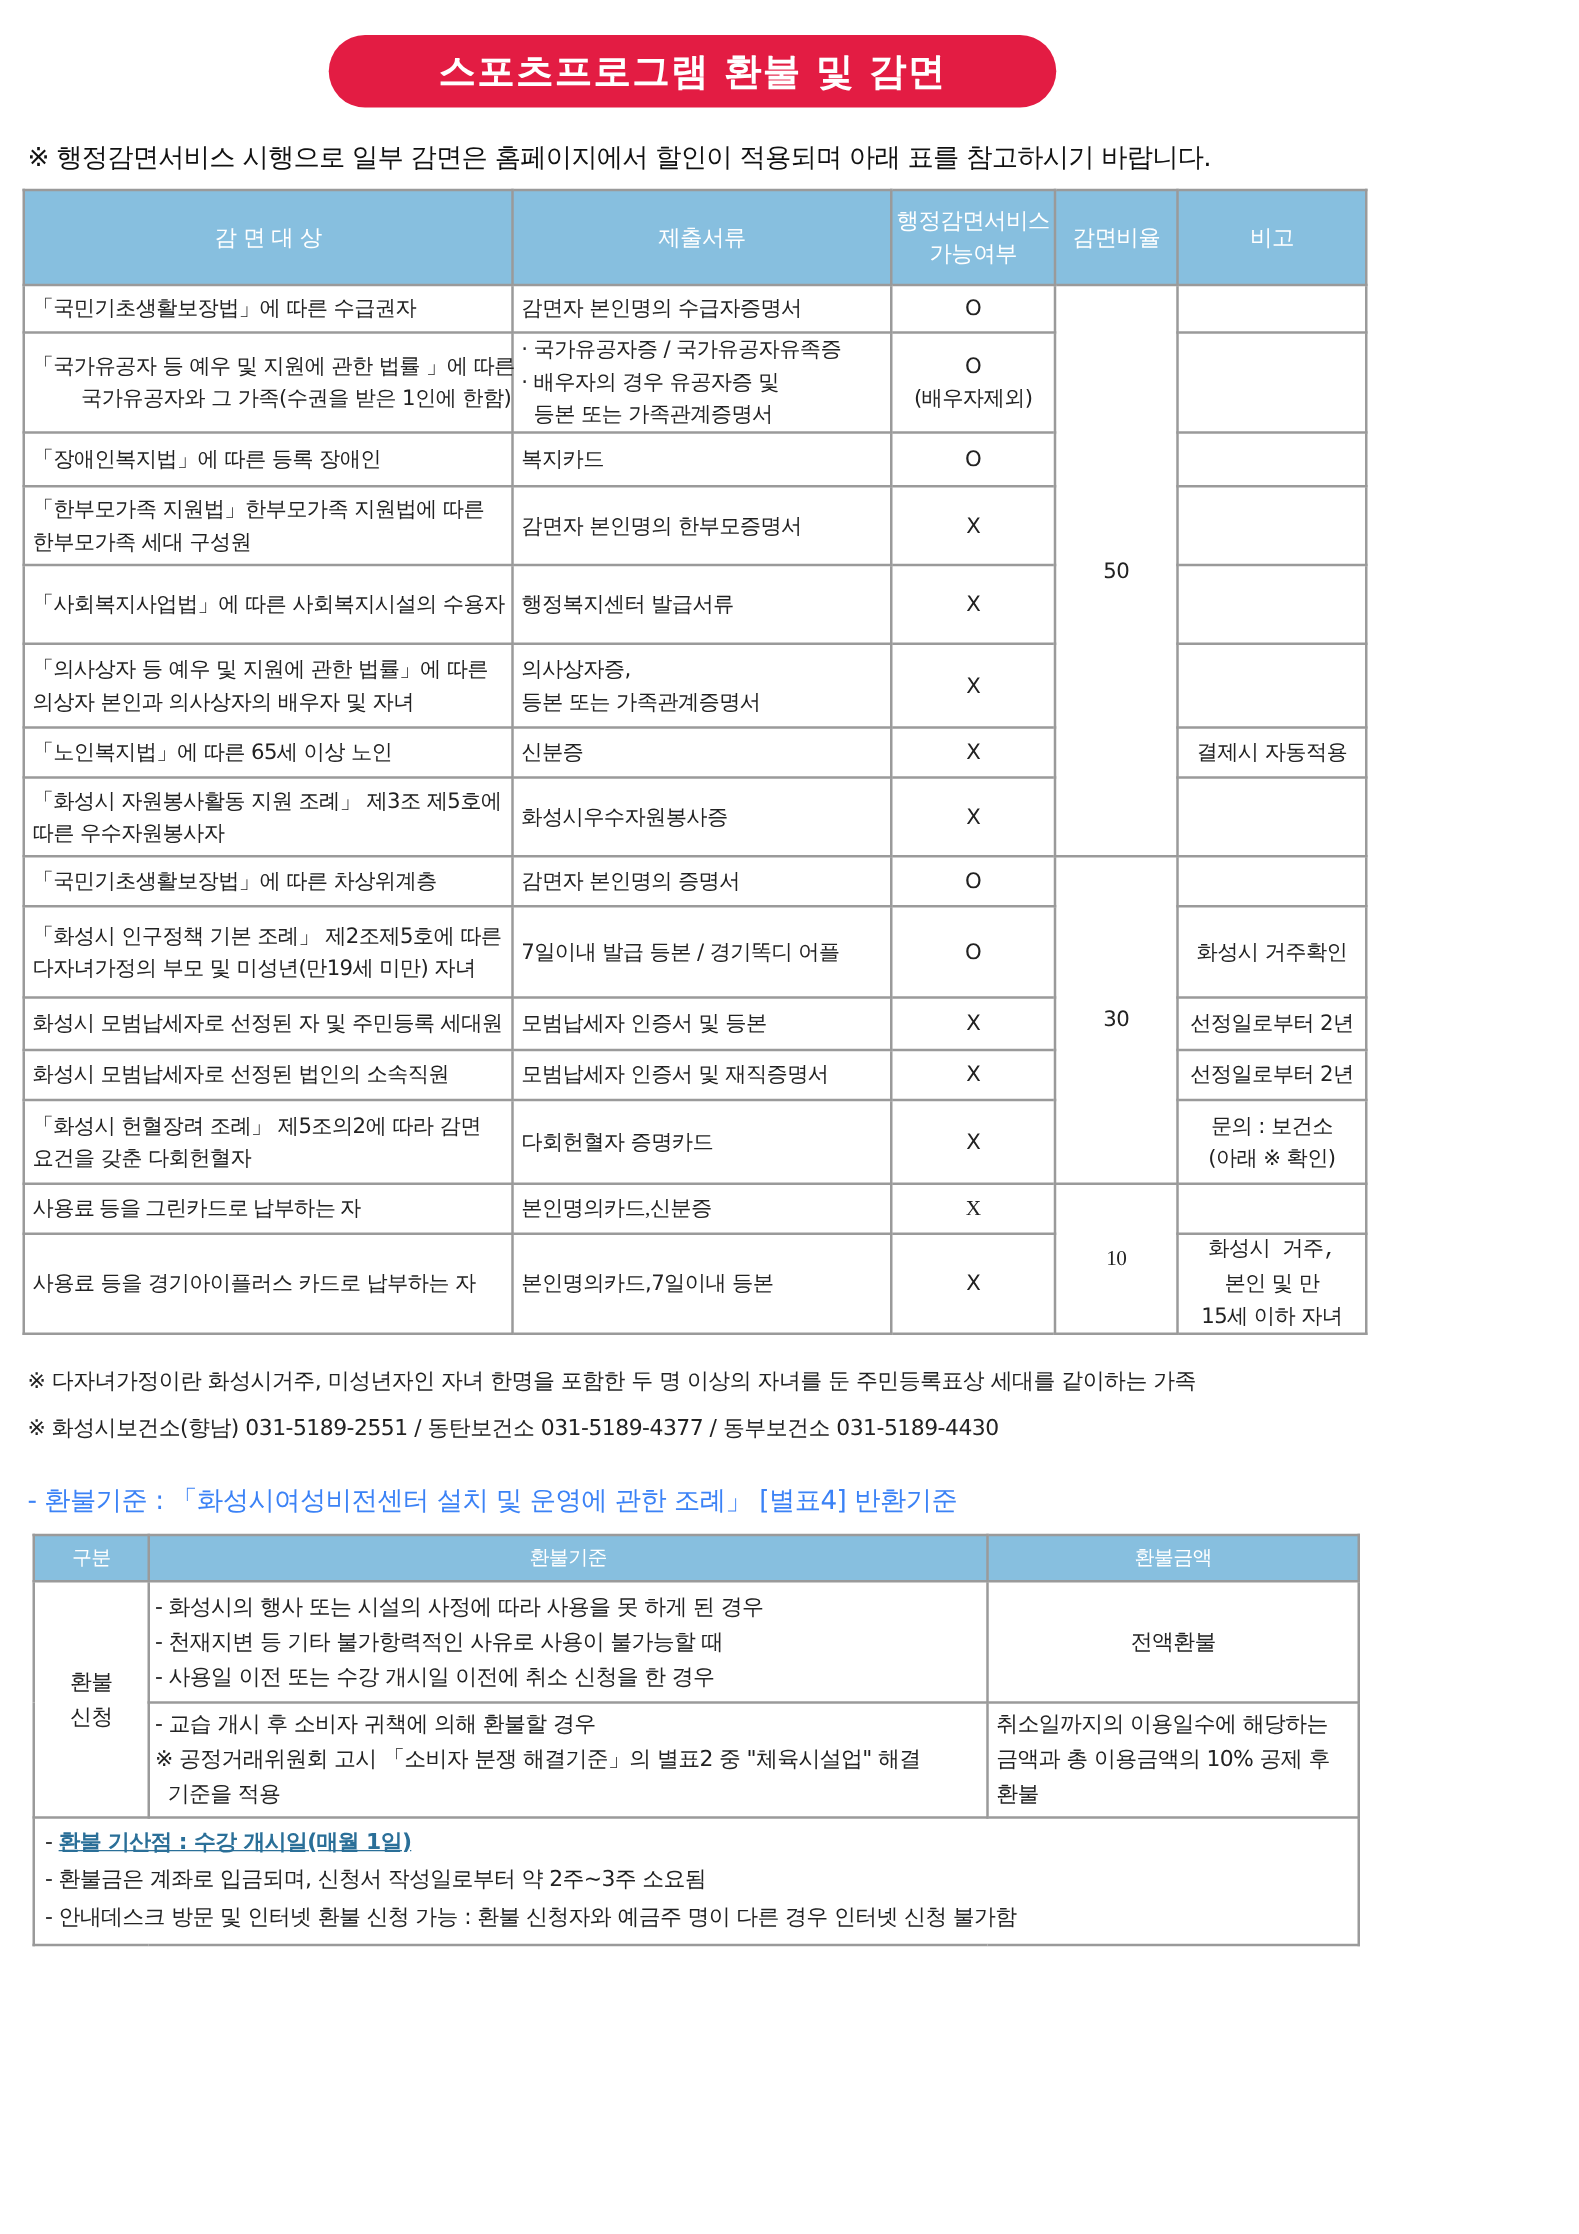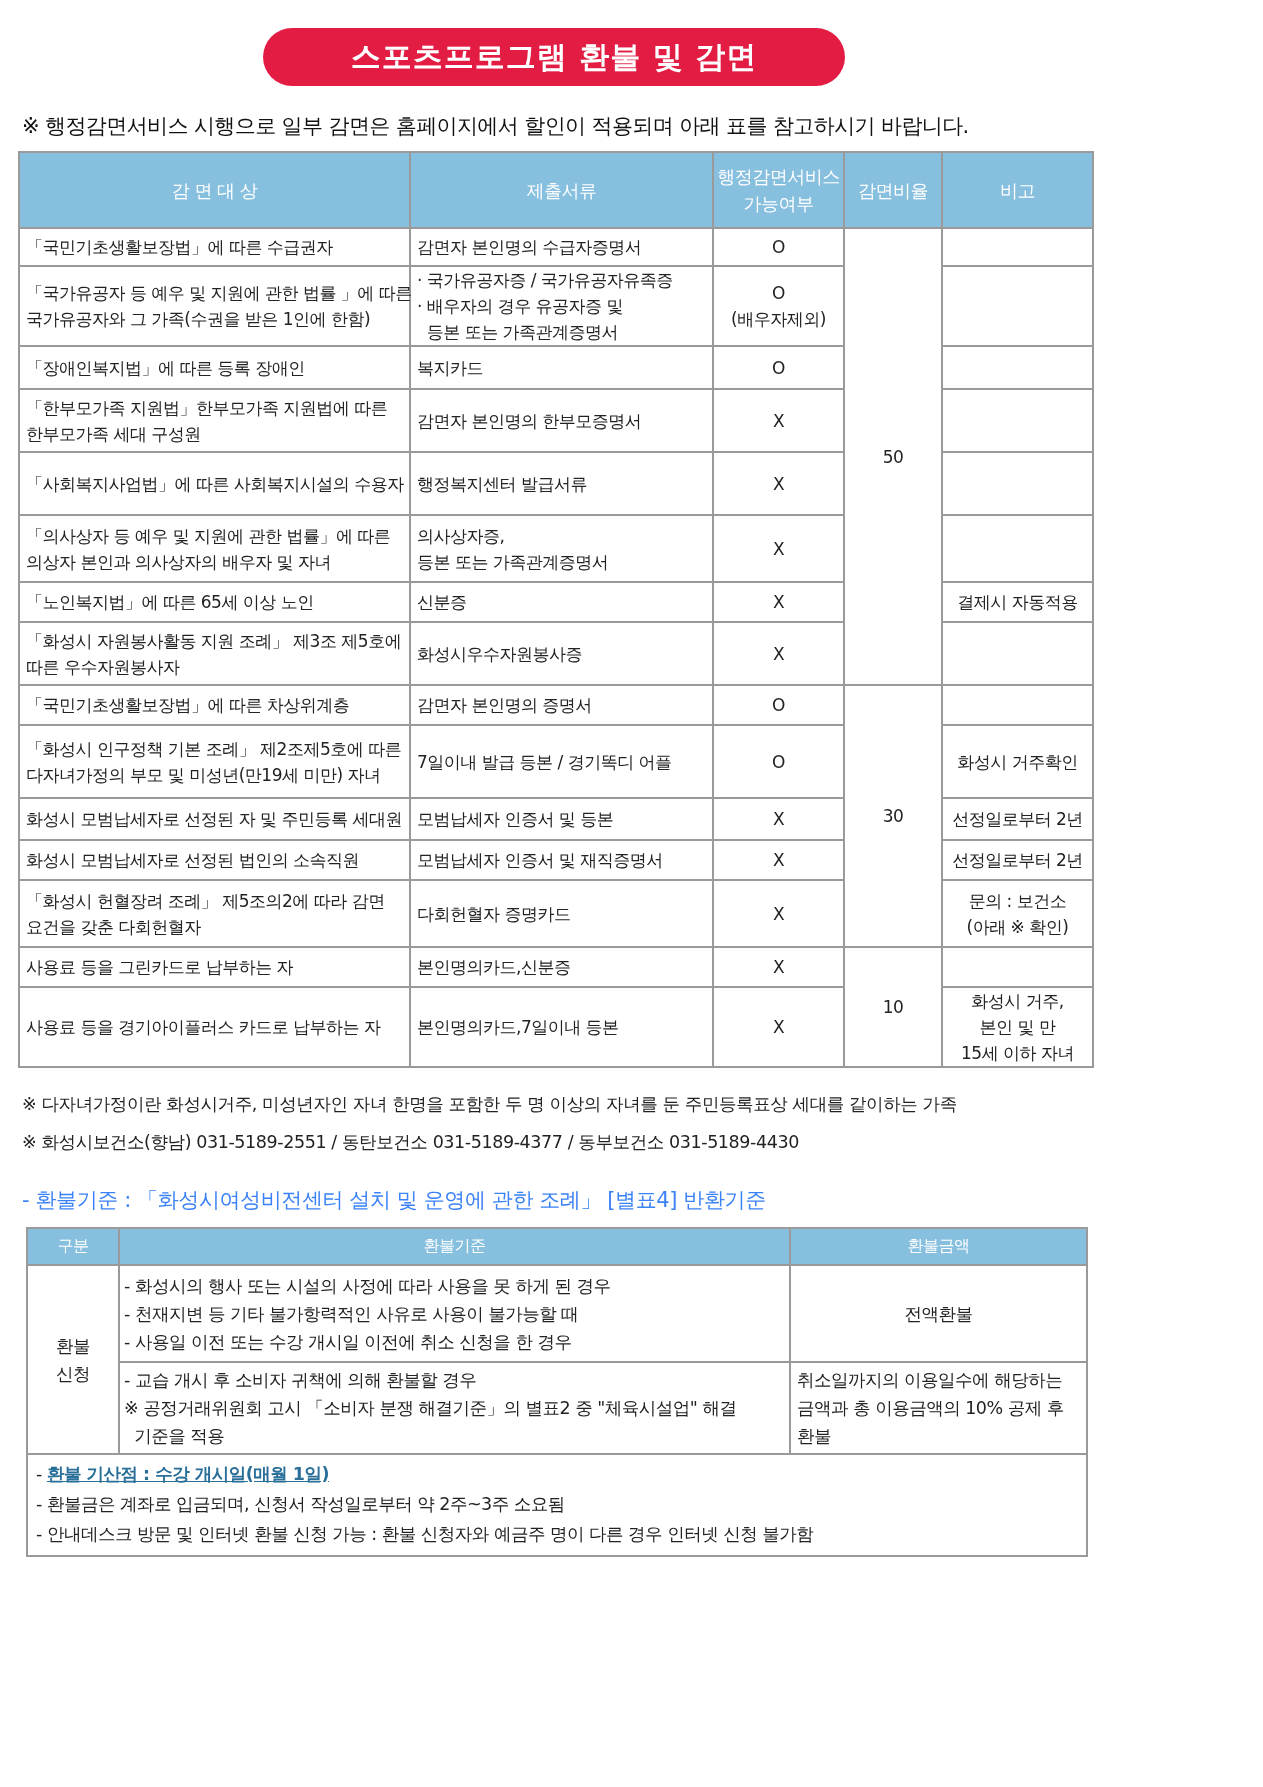--- a/index.html
+++ b/index.html
@@ -62,21 +62,21 @@
         </td>
         <td class="tc">
           <div style="white-space: pre;">O</div>
         </td>
         <td class="tc" rowspan="8">50</td>
         <td class="tc" style="line-height: 26px;"></td>
       </tr>
       <tr style="height: 70px;">
         <td class="tl">
           <div style="white-space: pre;">「국가유공자 등 예우 및 지원에 관한 법률 」에 따른</div>
-          <div style="white-space: pre;">국가유공자와 그 가족(수권을 받은 1인에 한함)</div>
+          <div style="white-space: pre; text-align: right;">국가유공자와 그 가족(수권을 받은 1인에 한함)</div>
         </td>
         <td class="tl">
           <div style="white-space: pre;">· 국가유공자증 / 국가유공자유족증</div>
           <div style="white-space: pre;">· 배우자의 경우 유공자증 및</div>
           <div style="white-space: pre;">  등본 또는 가족관계증명서</div>
         </td>
         <td class="tc">
           <div style="white-space: pre;">O</div>
           <div style="white-space: pre;">(배우자제외)</div>
         </td>
@@ -225,21 +225,21 @@
           <div style="white-space: pre;">다회헌혈자 증명카드</div>
         </td>
         <td class="tc">
           <div style="white-space: pre;">X</div>
         </td>
         <td class="tc" style="line-height: 26px;">
           <div style="white-space: pre;">문의 : 보건소</div>
           <div style="white-space: pre;">(아래 ※ 확인)</div>
         </td>
       </tr>
-      <tr style="height: 40px;">
+      <tr style="height: 40px; font-family: Liberation Serif, serif;">
         <td class="tl">
           <div style="white-space: pre;">사용료 등을 그린카드로 납부하는 자</div>
         </td>
         <td class="tl">
           <div style="white-space: pre;">본인명의카드,신분증</div>
         </td>
         <td class="tc">
           <div style="white-space: pre;">X</div>
         </td>
         <td class="tc" rowspan="2">10</td>
@@ -249,21 +249,21 @@
         <td class="tl">
           <div style="white-space: pre;">사용료 등을 경기아이플러스 카드로 납부하는 자</div>
         </td>
         <td class="tl">
           <div style="white-space: pre;">본인명의카드,7일이내 등본</div>
         </td>
         <td class="tc">
           <div style="white-space: pre;">X</div>
         </td>
         <td class="tc" style="line-height: 26px;">
-          <div style="white-space: pre;">화성시 거주,</div>
+          <div style="white-space: pre; font-family: Liberation Mono, monospace;">화성시 거주,</div>
           <div style="white-space: pre;">본인 및 만</div>
           <div style="white-space: pre;">15세 이하 자녀</div>
         </td>
       </tr>
     </tbody>
 </table>
 
 <div class="notes" style="top:1092px">※ 다자녀가정이란 화성시거주, 미성년자인 자녀 한명을 포함한 두 명 이상의 자녀를 둔 주민등록표상 세대를 같이하는 가족</div>
 <div class="notes" style="top:1130px">※ 화성시보건소(향남) 031-5189-2551 / 동탄보건소 031-5189-4377 / 동부보건소 031-5189-4430</div>
 

